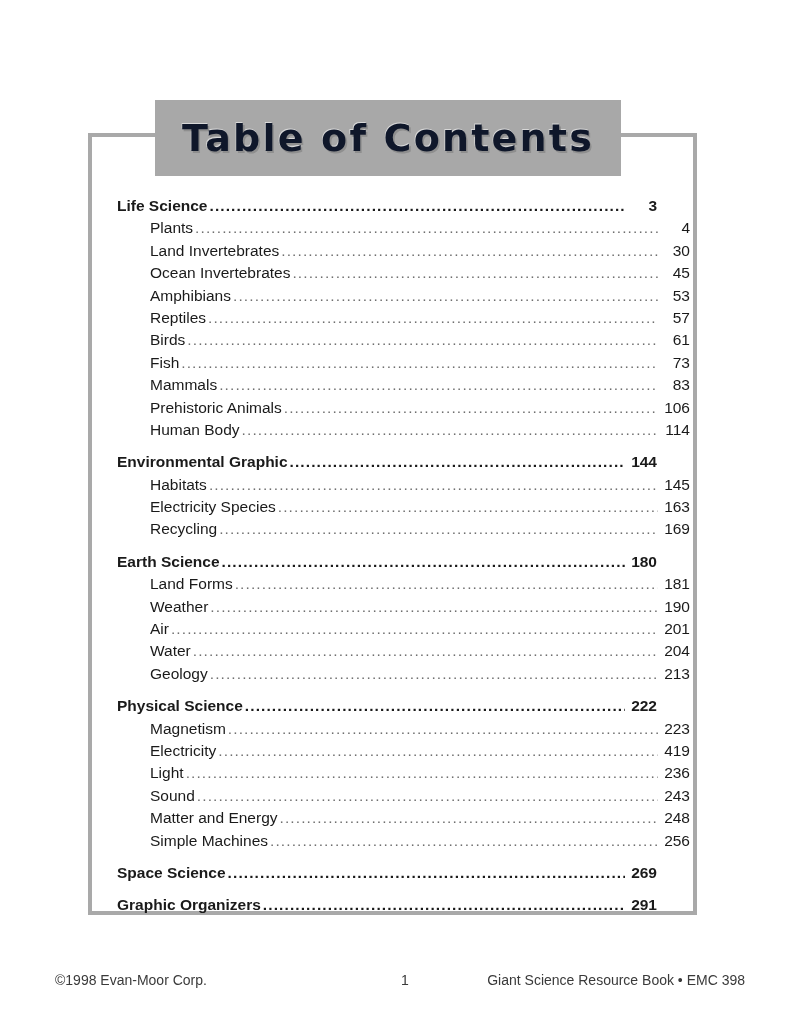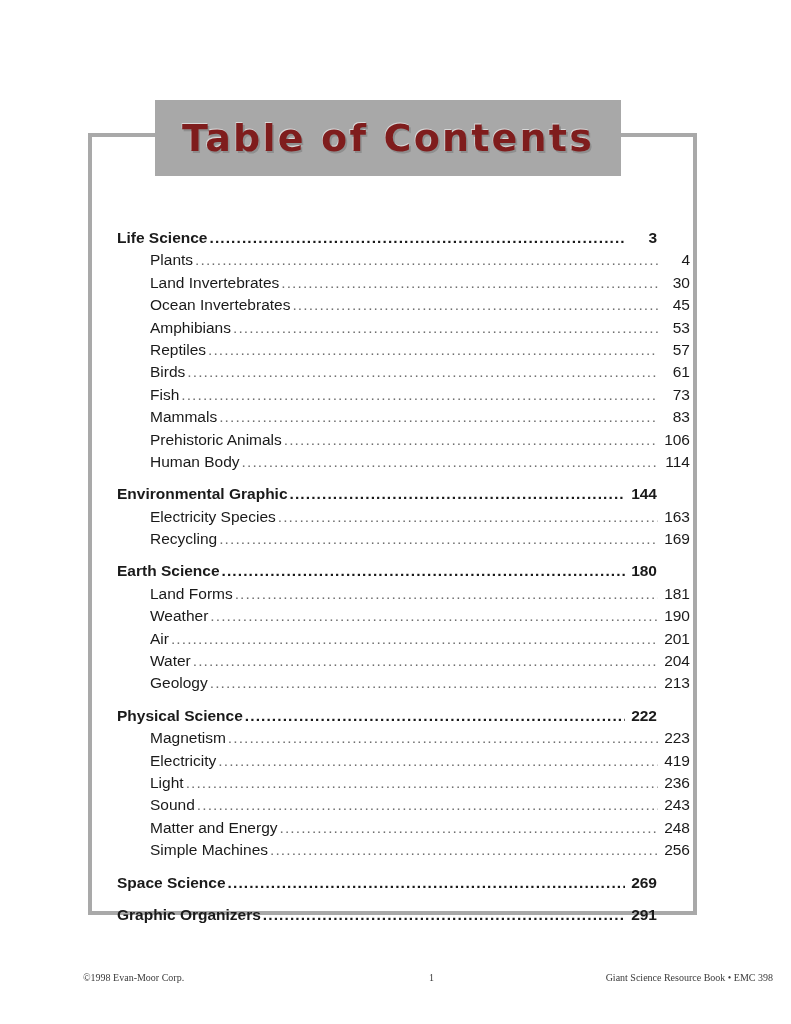--- a/index.html
+++ b/index.html
@@ -41,21 +41,21 @@
     top: 100px;
     width: 466px;
     height: 76px;
     background: #a8a8a8;
     display: flex;
     align-items: center;
     justify-content: center;
     z-index: 5;
   }
   #title-text {
-    color: #7f1d1d;
+    color: #0f172a;
     font-family: "DejaVu Sans", sans-serif;
     font-weight: bold;
     font-size: 38px;
     letter-spacing: 2.2px;
     white-space: nowrap;
     text-shadow:
        1.6px 1.6px 0 #8e8e8e,
       -0.6px -0.6px 0 #d8d8d8;
   }
 
@@ -86,21 +86,20 @@
   .toc-row.entry {
     font-weight: normal;
     font-size: 15.5px;
     padding-left: 33px;
     justify-content: space-between;
   }
 
   .toc-label {
     white-space: nowrap;
     flex: 0 0 auto;
-    margin-top: 32px;
   }
   .toc-leader {
     flex: 1 1 auto;
     overflow: hidden;
     margin: 0 2px;
     position: relative;
     height: 1em;
   }
   .toc-leader::after {
     content: ".....................................................................................................................................";
@@ -124,24 +123,23 @@
     min-width: 30px;
   }
 
   
   #footer {
     position: absolute;
     left: 55px;
     top: 972px;
     width: 690px;
     height: 20px;
-    font-size: 10px;
+    font-size: 14px;
     color: #3a3a3a;
-    font-family: Liberation Serif, serif;
-    margin-left: 28px;
+    font-family: Liberation Sans, sans-serif;
   }
   #footer-left {
     position: absolute;
     left: 0;
     top: 0;
     white-space: nowrap;
   }
   #footer-center {
     position: absolute;
     left: 346px;
@@ -219,20 +217,25 @@
       </div>
       <div class="toc-row entry">
         <span class="toc-label">Human Body</span>
         <span class="toc-leader"></span>
         <span class="toc-page">114</span>
       </div>
       <div class="toc-row section">
         <span class="toc-label">Environmental Graphic</span>
         <span class="toc-leader"></span>
         <span class="toc-page">144</span>
+      </div>
+      <div class="toc-row entry">
+        <span class="toc-label">Habitats</span>
+        <span class="toc-leader"></span>
+        <span class="toc-page">145</span>
       </div>
       <div class="toc-row entry">
         <span class="toc-label">Electricity Species</span>
         <span class="toc-leader"></span>
         <span class="toc-page">163</span>
       </div>
       <div class="toc-row entry">
         <span class="toc-label">Recycling</span>
         <span class="toc-leader"></span>
         <span class="toc-page">169</span>

